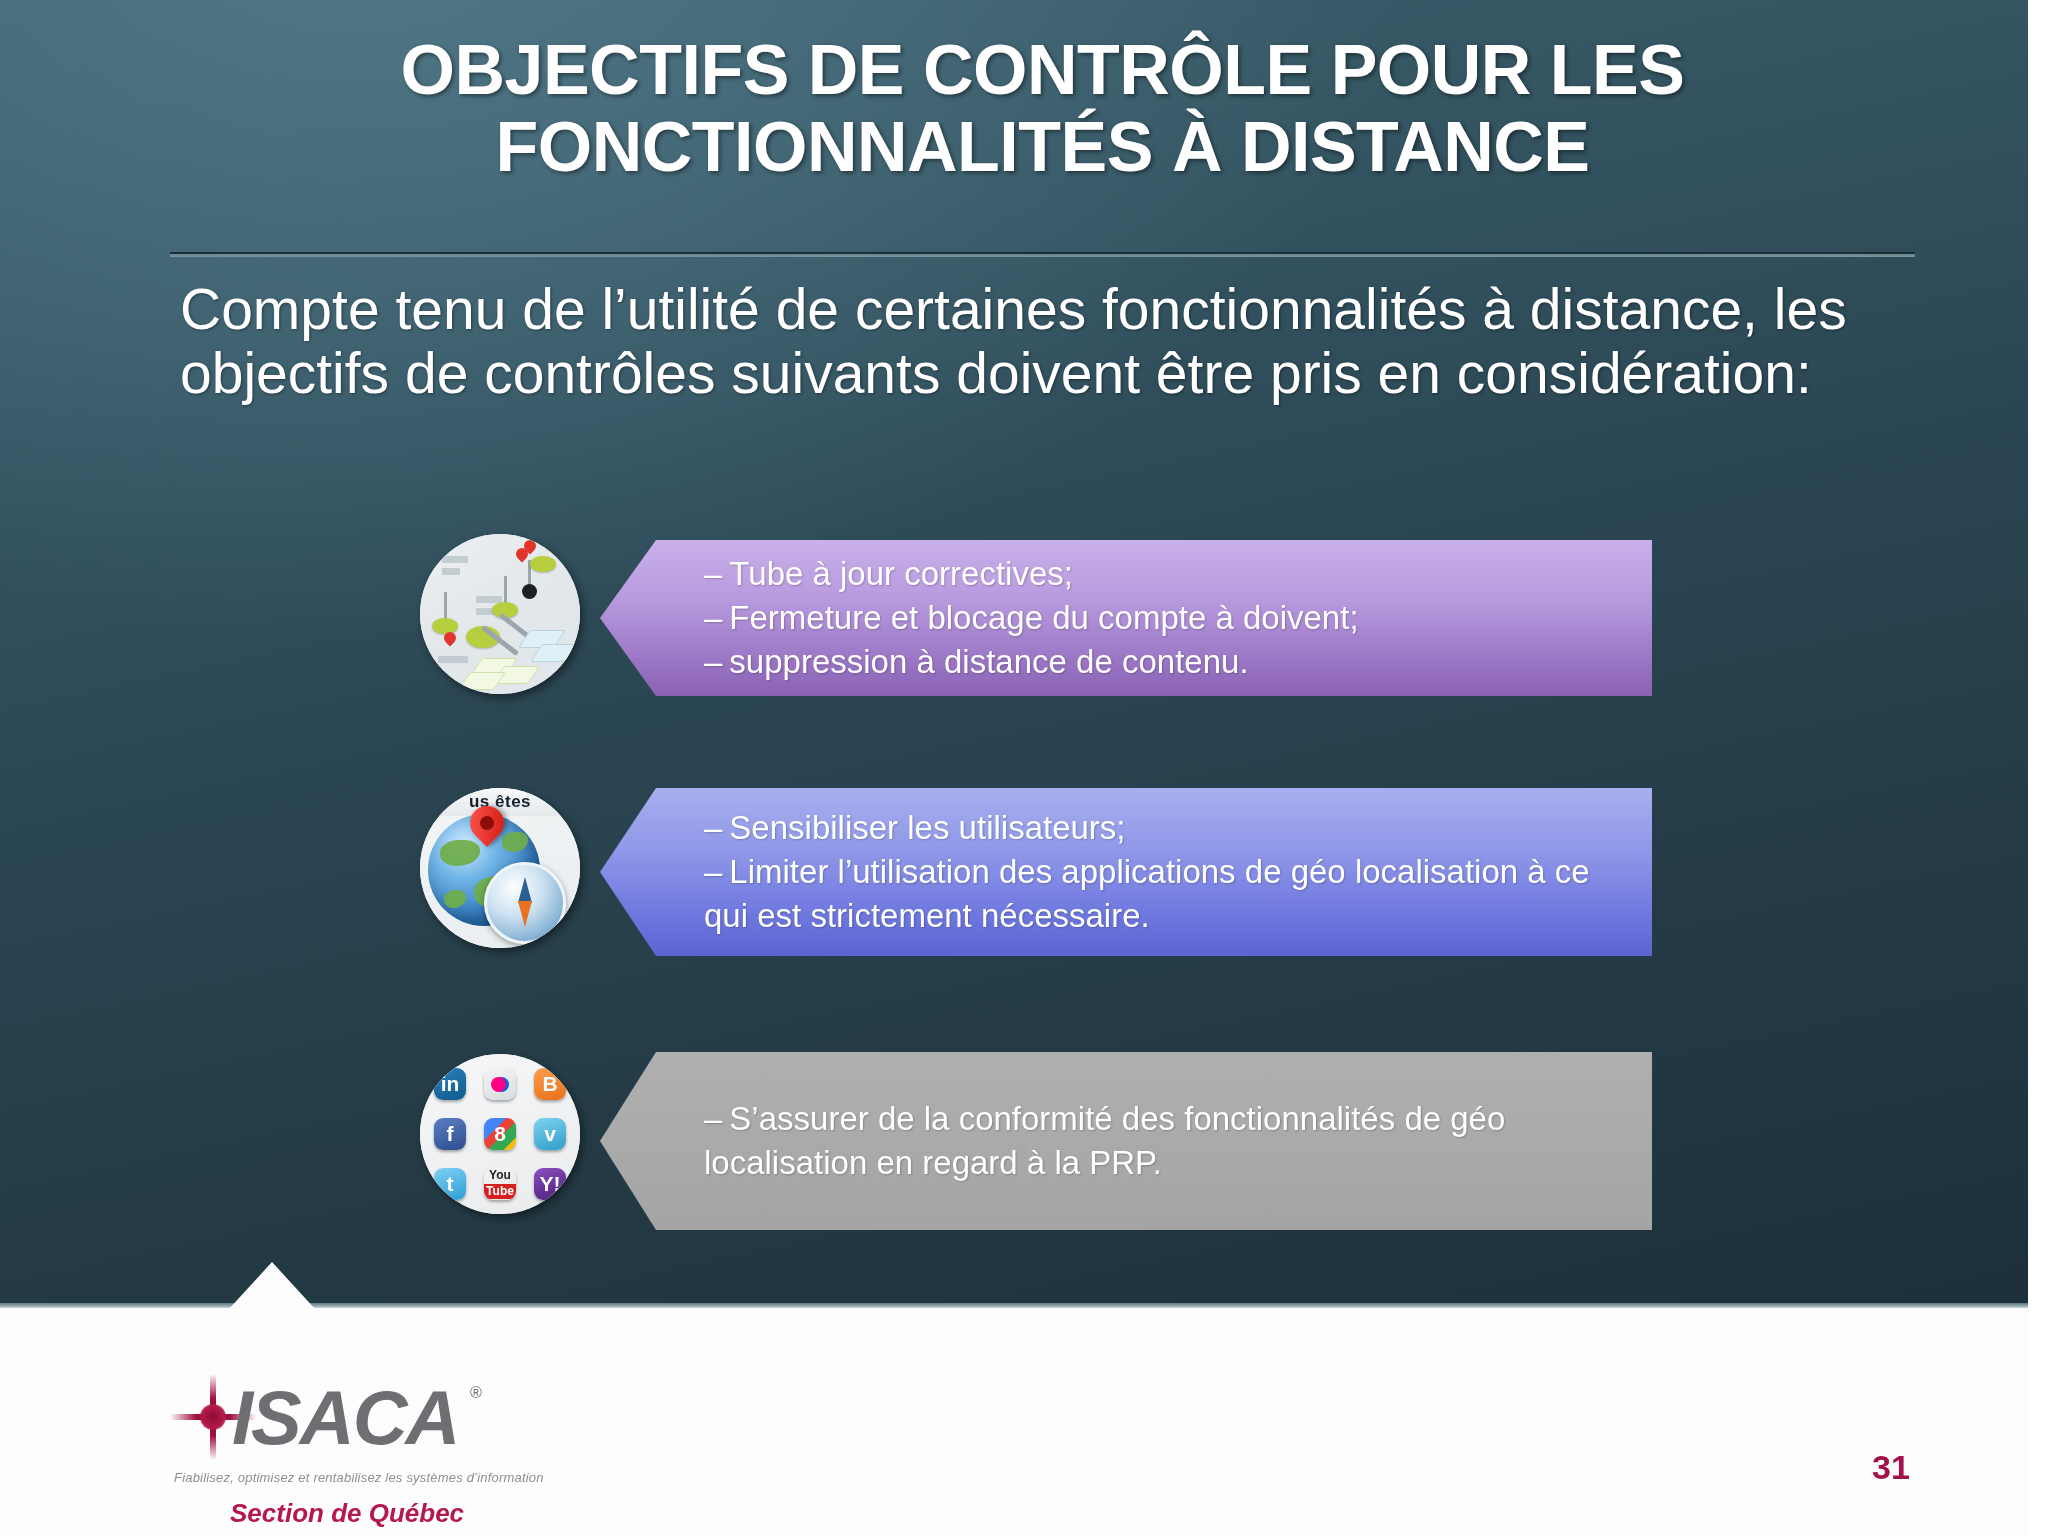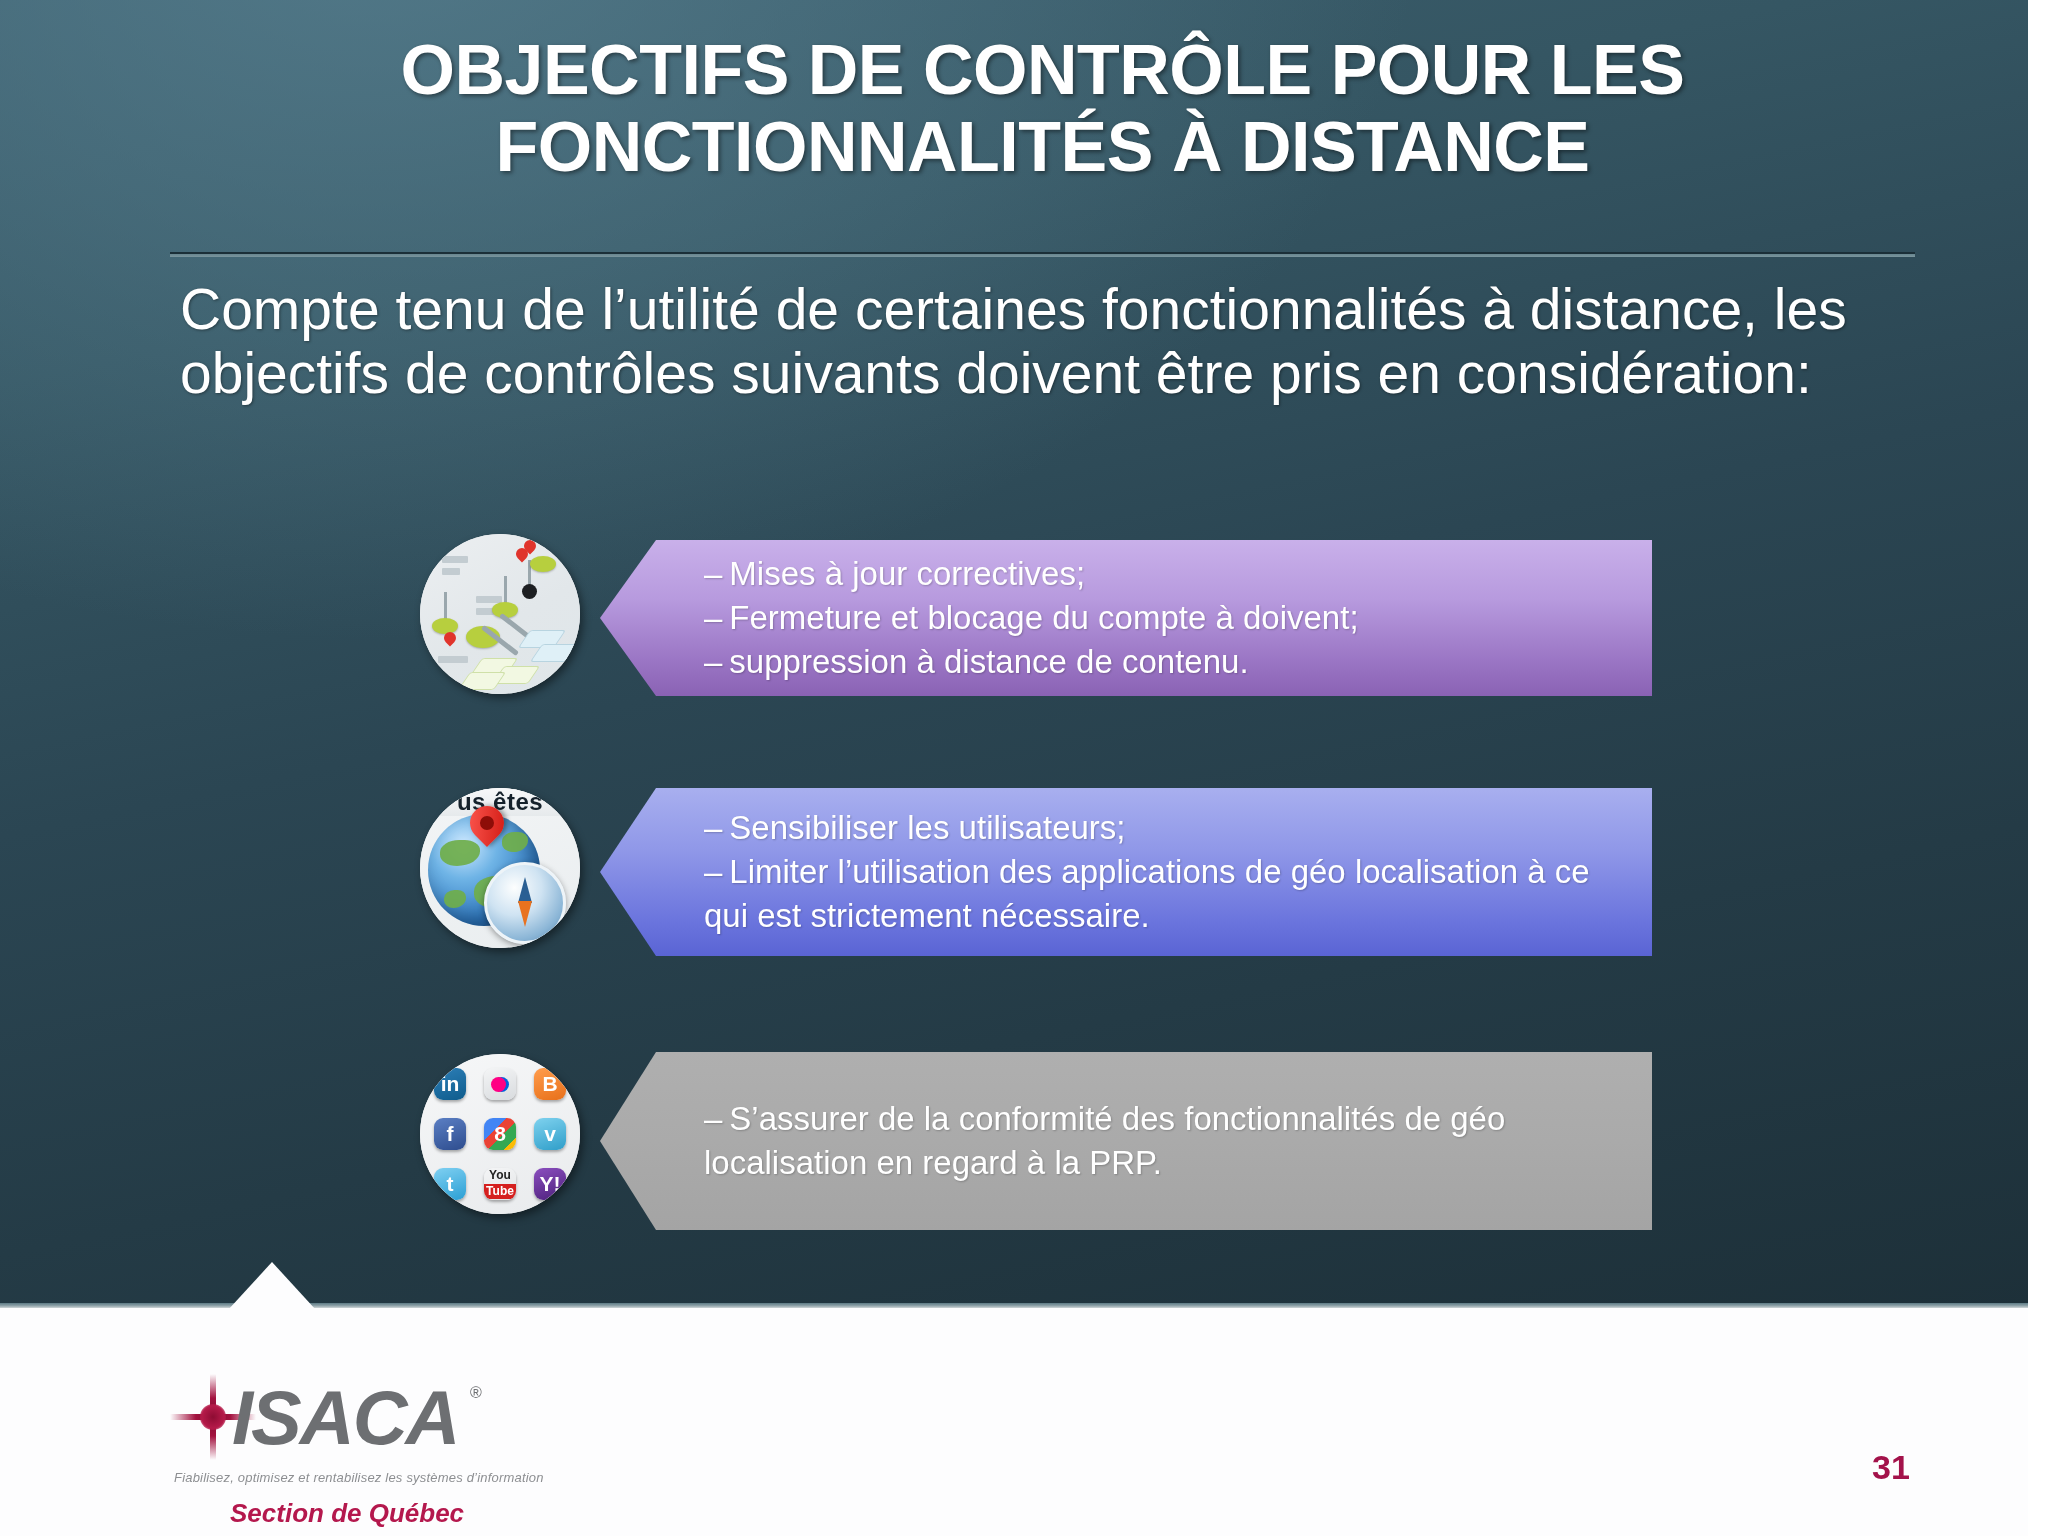--- a/index.html
+++ b/index.html
@@ -117,21 +117,21 @@
     position:absolute;left:64px;top:74px;width:76px;height:76px;border-radius:50%;
     background:radial-gradient(circle at 36% 30%,#fdfefe 0%,#cfe3f2 38%,#8ab5d6 72%,#4f7fa8 100%);
     box-shadow:0 2px 6px rgba(0,0,0,.38);border:3px solid #eef4f8;
   }
   .needle{position:absolute;left:50%;top:12px;width:0;height:0;transform:translateX(-50%);
     border-left:7px solid transparent;border-right:7px solid transparent;border-bottom:26px solid #2a5f93;}
   .needle.b{top:36px;border-bottom:none;border-top:26px solid #e8721f;}
   .topbar2{
     position:absolute;left:0;top:0;width:100%;height:28px;
     background:linear-gradient(180deg,#f7f8f9,#e6eaec);
-    color:#15212b;font-weight:bold;font-size:24px;line-height:28px;
+    color:#15212b;font-weight:bold;font-size:17px;line-height:28px;
     text-align:center;letter-spacing:.5px;overflow:hidden;
   }
 
   
   .art3{position:absolute;inset:0;background:linear-gradient(160deg,#f6f7f8 0%,#e9ebed 100%);}
   .grid3{position:absolute;left:14px;top:14px;width:132px;height:132px;display:grid;
     grid-template-columns:repeat(3,1fr);grid-template-rows:repeat(3,1fr);gap:18px;}
   .tile{border-radius:9px;box-shadow:0 2px 3px rgba(0,0,0,.32);
     display:flex;align-items:center;justify-content:center;
     color:#fff;font-weight:bold;font-size:21px;overflow:hidden;position:relative;}
@@ -187,21 +187,21 @@
   <div class="footer"></div>
   <div class="peak"></div>
 
   <div class="title">OBJECTIFS DE CONTRÔLE POUR LES FONCTIONNALITÉS À DISTANCE</div>
   <div class="rule"></div>
   <div class="lead">Compte tenu de l’utilité de certaines fonctionnalités à distance, les objectifs de contrôles suivants doivent être pris en considération:</div>
 
   <div class="row row1">
     <div class="banner purple">
       <div class="bline">
-        <span class="b-dash">–</span><span>Mises à jour correctives;</span>
+        <span class="b-dash">–</span><span>Tube à jour correctives;</span>
       </div>
       <div class="bline">
         <span class="b-dash">–</span><span>Fermeture et blocage du compte à doivent;</span>
       </div>
       <div class="bline">
         <span class="b-dash">–</span><span>suppression à distance de contenu.</span>
       </div>
     </div>
 
     <div class="circ c1">

